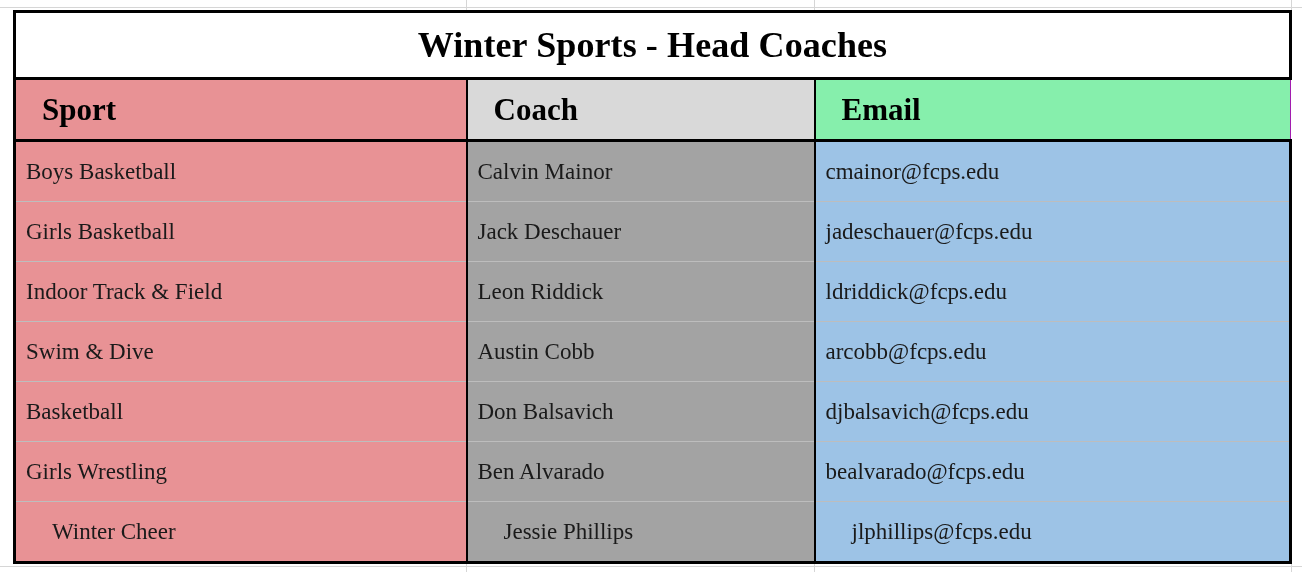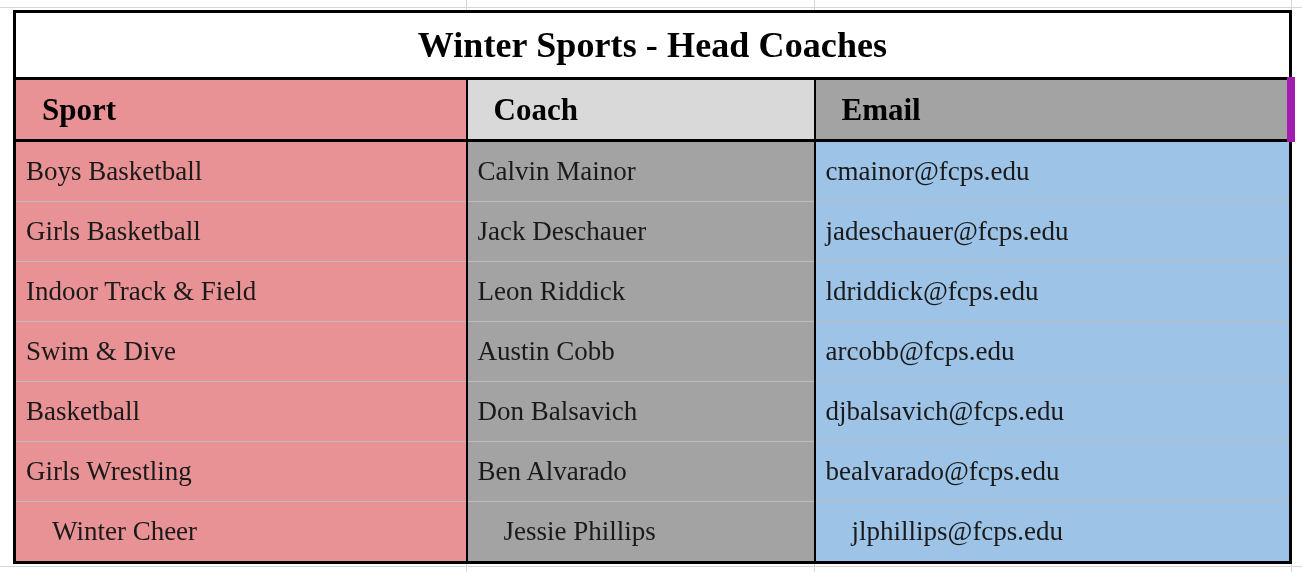--- a/index.html
+++ b/index.html
@@ -102,28 +102,28 @@
   tr.header-row td.c-sport {
     background: #E89295;
     border-left: 3px solid #000000;
     border-right: 2px solid #000000;
   }
   tr.header-row td.c-coach {
     background: #D9D9D9;
     border-right: 2px solid #000000;
   }
   tr.header-row td.c-email {
-    background: #a3a3a3;
-    border-right: 8px solid #a21caf;
+    background: #86efac;
+    border-right: 1px solid #a21caf;
   }
 
   
   tr.data-row td {
     height: 59px;
-    font-size: 27px;
+    font-size: 23px;
     line-height: 59px;
     color: #1a1a1a;
     padding-left: 10px;
     border-bottom: 1px solid #bdbdbd;
     white-space: nowrap;
     overflow: hidden;
   }
   tr.data-row td.c-sport {
     background: #E89295;
     border-left: 3px solid #000000;

